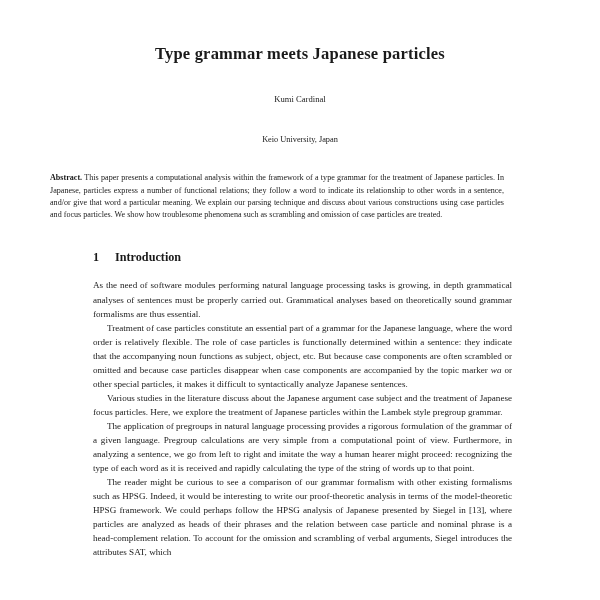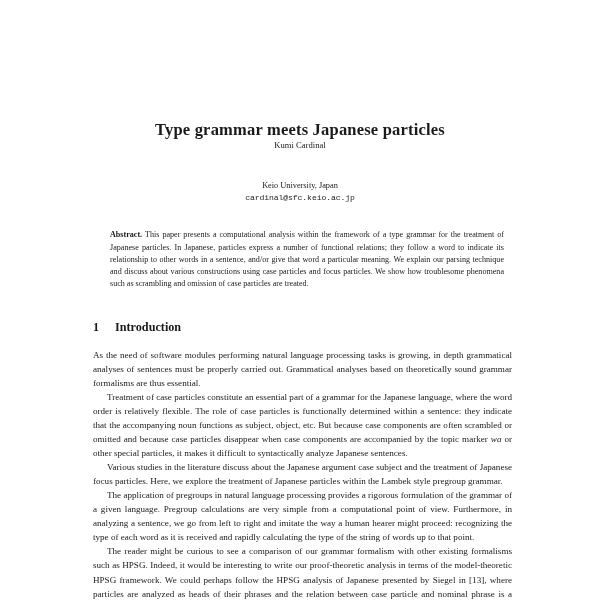--- a/index.html
+++ b/index.html
@@ -17,49 +17,50 @@
 
   .page {
     position: relative;
     width: 600px;
     height: 600px;
     background: #ffffff;
   }
 
   
   .title-block {
-    padding-top: 120px;
+    padding-top: 44px;
     text-align: center;
   }
   .paper-title {
     font-size: 16.5px;
     font-weight: bold;
     letter-spacing: 0.2px;
     line-height: 1.2;
     margin: 0;
   }
   .author {
+    margin-top: 30px;
     font-size: 8.6px;
     line-height: 1.2;
   }
   .affiliation {
     margin-top: 30px;
     font-size: 8.3px;
     line-height: 1.35;
   }
   .email {
     margin-top: 2px;
     font-family: "Liberation Mono", "DejaVu Sans Mono", monospace;
     font-size: 8.1px;
     letter-spacing: -0.1px;
   }
 
   
   .abstract {
-    margin: 27px 96px 0 110px;
+    margin: 27px 96px 0 50px;
     font-size: 8.1px;
     line-height: 1.52;
     text-align: justify;
     hyphens: none;
   }
   .abstract-label {
     font-weight: bold;
   }
 
   
@@ -93,21 +94,20 @@
 </style>
 </head>
 <body>
 
 <div class="page">
 
   <div class="title-block">
     <h1 class="paper-title">Type grammar meets Japanese particles</h1>
     <div class="author">Kumi Cardinal</div>
     <div class="affiliation">Keio University, Japan</div>
-    <div class="email">cardinal@sfc.keio.ac.jp</div>
   </div>
 
   <div class="abstract">
     <span class="abstract-label">Abstract.</span>
     <span>This paper presents a computational analysis within the framework of a type grammar for the treatment of Japanese particles. In Japanese, particles express a number of functional relations; they follow a word to indicate its relationship to other words in a sentence, and/or give that word a particular meaning. We explain our parsing technique and discuss about various constructions using case particles and focus particles. We show how troublesome phenomena such as scrambling and omission of case particles are treated.</span>
   </div>
 
   <div class="section-heading">
     <span class="num">1</span><span>Introduction</span>
   </div>

